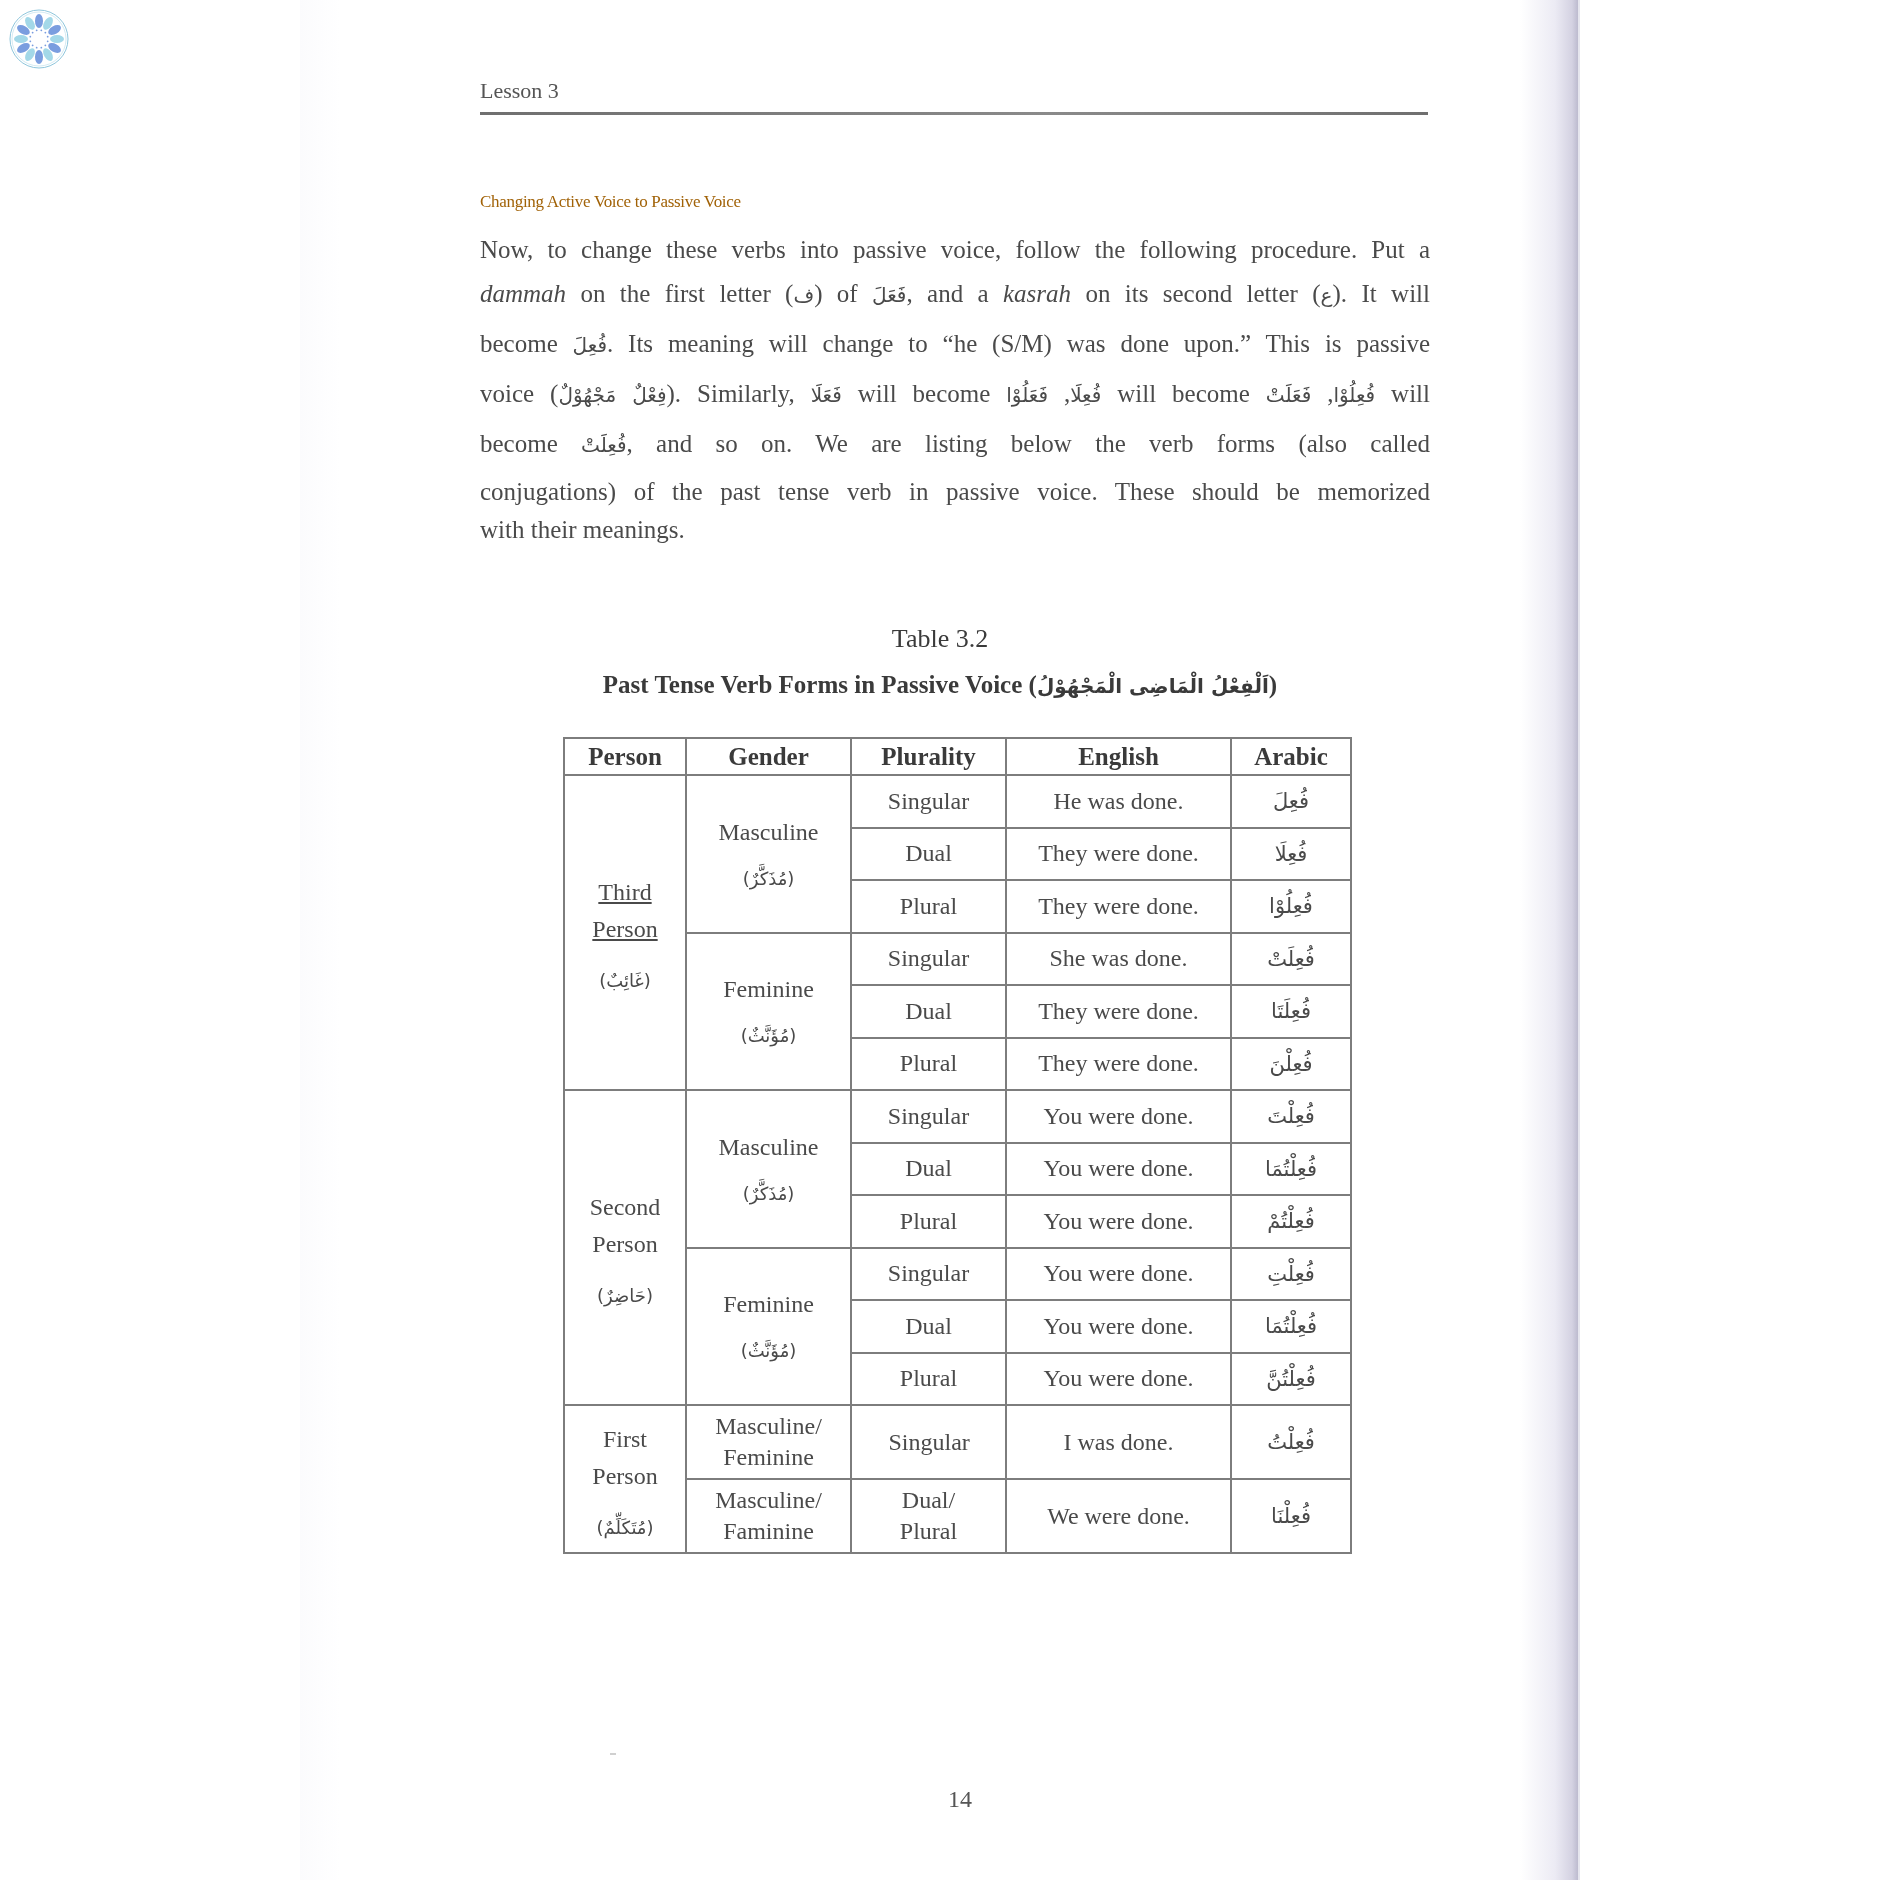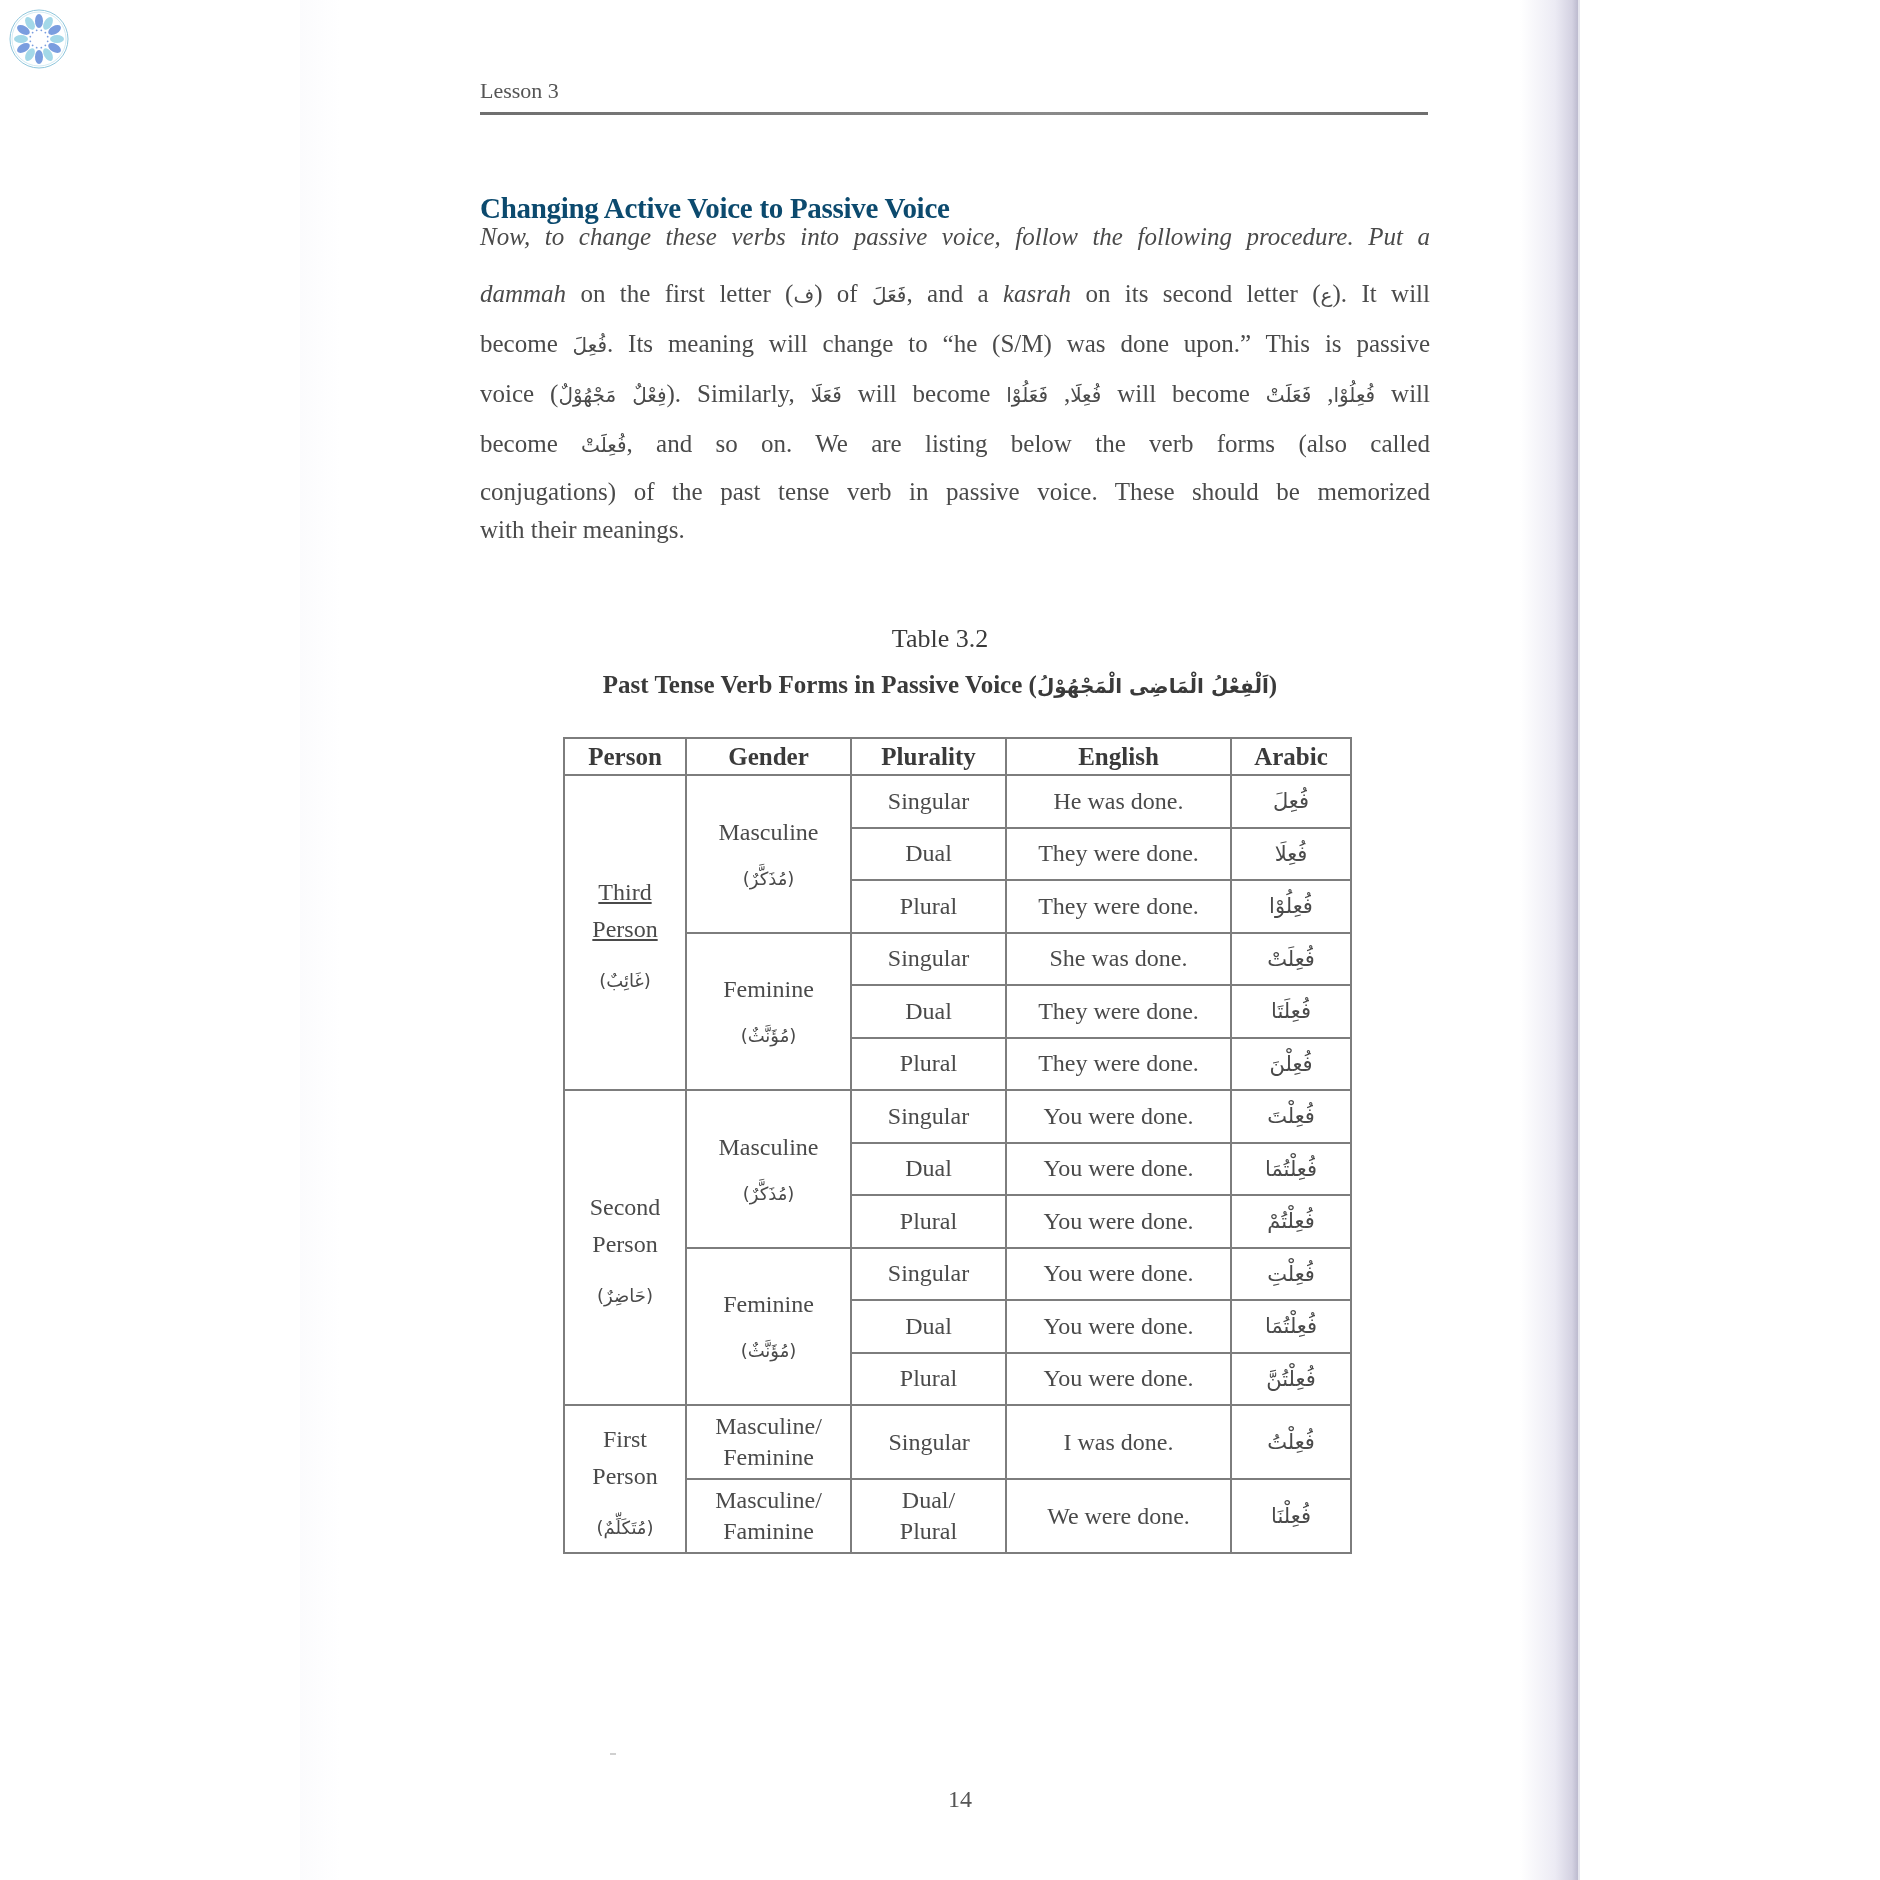--- a/index.html
+++ b/index.html
@@ -20,21 +20,21 @@
   .running-head {
     position: absolute; left: 480px; top: 78px;
     font-size: 22px; color: #555;
   }
   .head-rule {
     position: absolute; left: 480px; top: 112px; width: 948px; height: 3px;
     background: linear-gradient(to right, #6f6f6f, #8a8a8a 60%, #6f6f6f);
   }
   .section-title {
     position: absolute; left: 480px; top: 192px;
-    font-size: 29px; font-weight: bold; color: #0c4a6e; letter-spacing: -0.3px;
+    font-size: 17px; font-weight: normal; color: #a16207; letter-spacing: -0.3px;
   }
   .para {
     position: absolute; left: 480px; width: 950px;
     font-size: 25px; color: #4a4a4a; text-align: justify; text-align-last: justify;
     white-space: nowrap;
   }
   .para.last { text-align-last: left; }
   .para em { font-style: italic; }
   .ar { font-family: "DejaVu Sans", sans-serif; font-size: 20px; direction: rtl; unicode-bidi: embed; }
   .table-caption {
@@ -90,21 +90,21 @@
 </svg>
 
 <div class="page"></div>
 <div class="page-shadow-right"></div>
 
 <div class="running-head">Lesson 3</div>
 <div class="head-rule"></div>
 
 <div class="section-title">Changing Active Voice to Passive Voice</div>
 <div id="paragraph">
-    <div class="para" style="top: 223px; font-style: italic;"><span>Now, to change these verbs into passive voice, follow the following procedure. Put a</span></div>
+    <div class="para" style="top: 236px;"><span>Now, to change these verbs into passive voice, follow the following procedure. Put a</span></div>
     <div class="para" style="top: 280px;"><em>dammah</em><span> on the first letter (</span><span class="ar">ف</span><span>) of </span><span class="ar">فَعَلَ</span><span>, and a </span><em>kasrah</em><span> on its second letter (</span><span class="ar">ع</span><span>). It will</span></div>
     <div class="para" style="top: 330px;"><span>become </span><span class="ar">فُعِلَ</span><span>.  Its meaning will change to “he (S/M) was done upon.” This is passive</span></div>
     <div class="para" style="top: 380px;"><span>voice (</span><span class="ar">فِعْلٌ مَجْهُوْلٌ</span><span>). Similarly, </span><span class="ar">فَعَلَا</span><span> will become </span><span class="ar">فُعِلَا</span><span>, </span><span class="ar">فَعَلُوْا</span><span> will become </span><span class="ar">فُعِلُوْا</span><span>, </span><span class="ar">فَعَلَتْ</span><span> will</span></div>
     <div class="para" style="top: 430px;"><span>become </span><span class="ar">فُعِلَتْ</span><span>, and so on. We are listing below the verb forms (also called</span></div>
     <div class="para" style="top: 478px;"><span>conjugations) of the past tense verb in passive voice. These should be memorized</span></div>
     <div class="para last" style="top: 516px;"><span>with their meanings.</span></div>
   </div>
 
 <div class="table-caption" style="top:624px;">Table 3.2</div>
 <div class="table-caption" style="top:671px; font-weight:bold; font-size:25px;">

